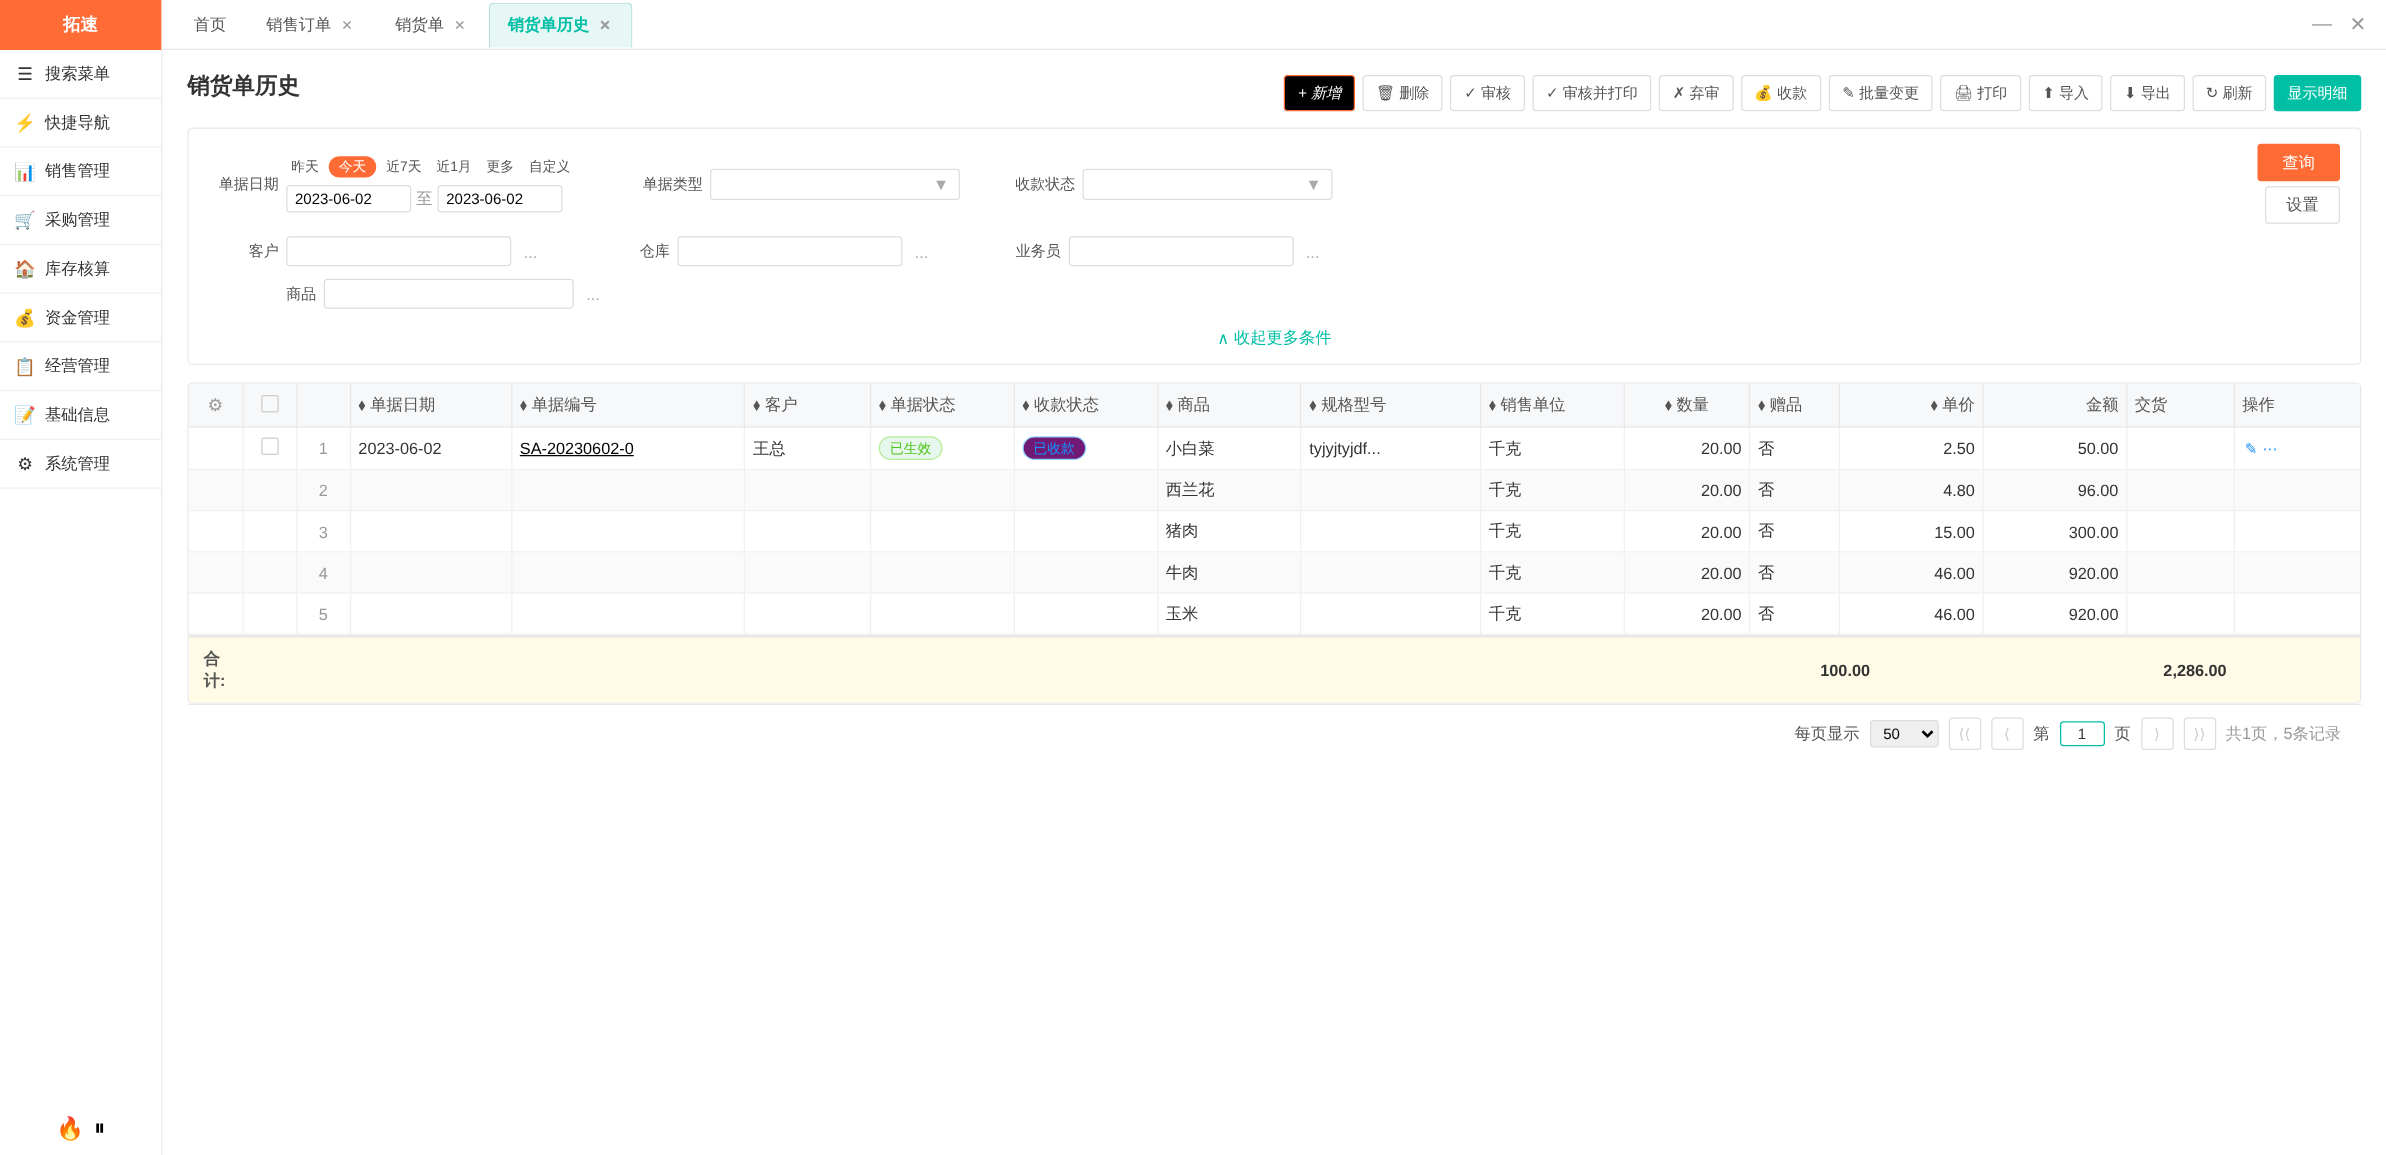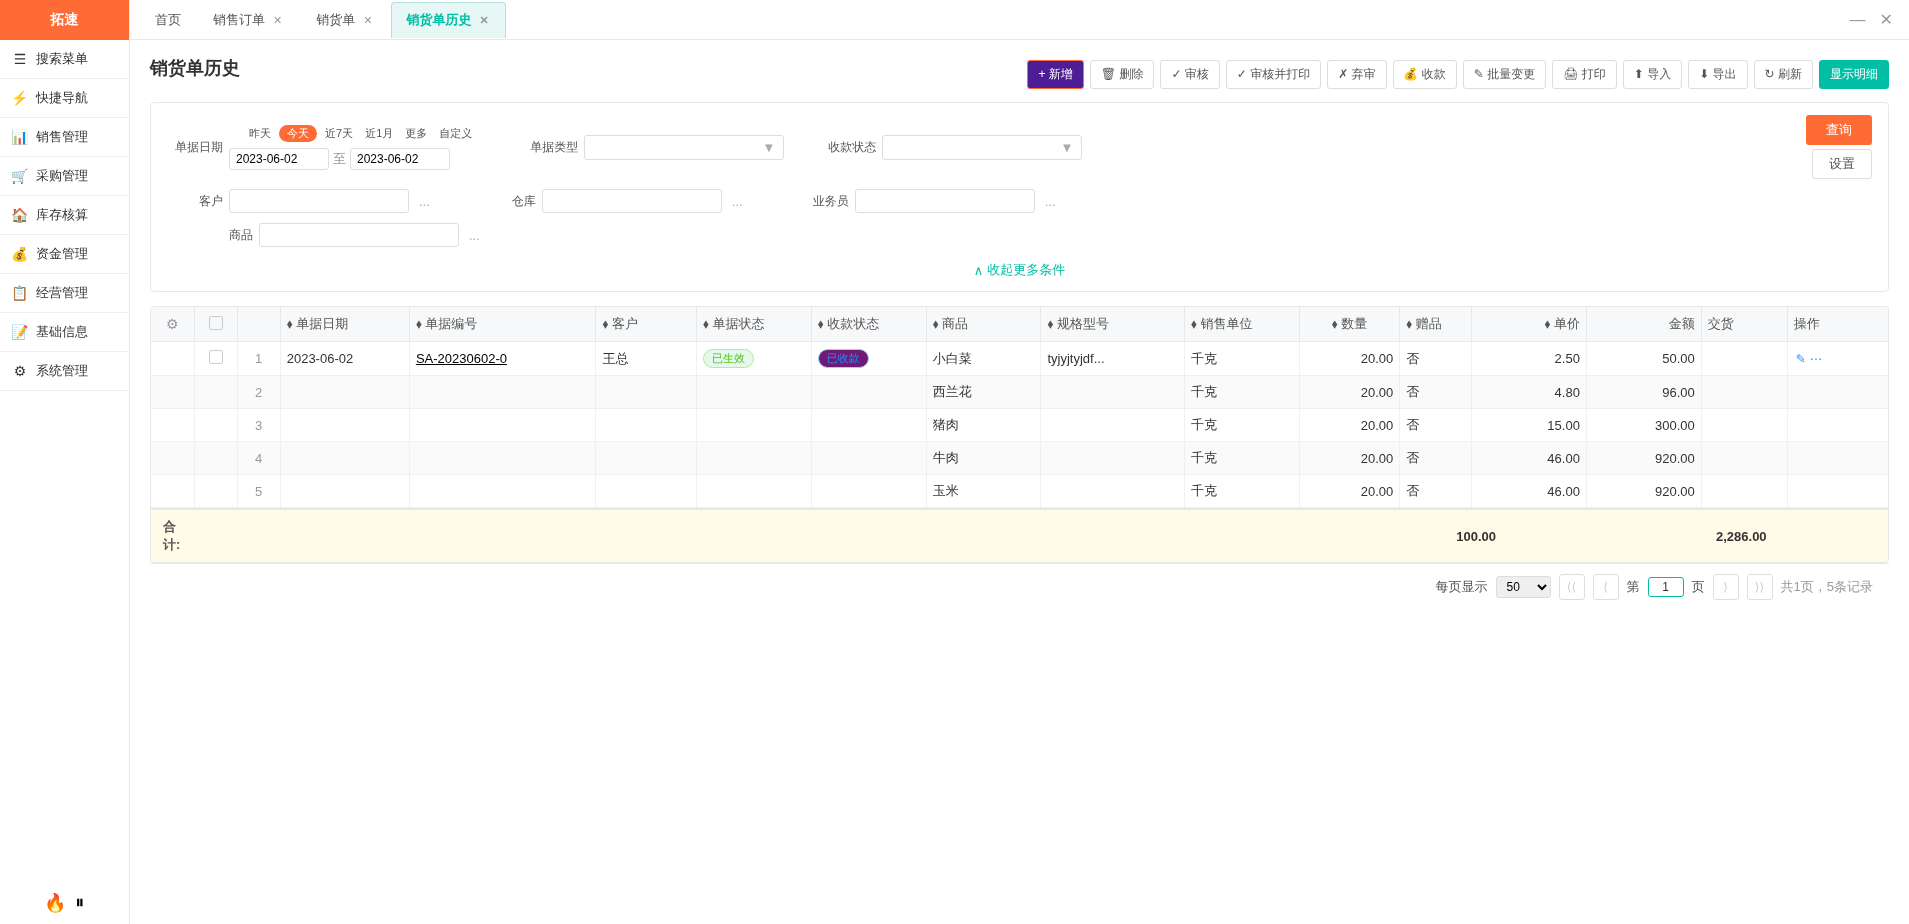--- a/index.html
+++ b/index.html
@@ -22,34 +22,34 @@
     .tab .close-btn { font-size: 11px; color: #999; cursor: pointer; padding: 2px; border-radius: 50%; }
     .tab-spacer { flex: 1; }
     .tab-window-btn { font-size: 16px; color: #999; cursor: pointer; padding: 0 6px; }
 
     
     .content { flex: 1; overflow: auto; padding: 16px 20px; background: #fff; }
 
     
     .page-title { font-size: 18px; font-weight: bold; color: #333; margin-bottom: 12px; }
     .toolbar-btn { display: flex; align-items: center; gap: 4px; padding: 5px 10px; border: 1px solid #ddd; background: #fff; cursor: pointer; border-radius: 3px; color: #555; font-size: 12px; }
-    .toolbar-btn.primary { background: #4c1d95; color: white; border-color: #ff6b35; }
+    .toolbar-btn.primary { background: #000000; color: white; border-color: #ff6b35; font-style: italic; }
     .toolbar-btn.teal { background: #00bfa5; color: white; border-color: #00bfa5; }
 
     
     .filter-area { border: 1px solid #e8e8e8; border-radius: 4px; padding: 12px 16px; margin-bottom: 14px; background: #fff; }
     .filter-row { display: flex; align-items: center; gap: 16px; margin-bottom: 10px; flex-wrap: wrap; }
     .filter-row:last-child { margin-bottom: 0; }
     .filter-item { display: flex; align-items: center; gap: 6px; }
     .filter-label { color: #555; white-space: nowrap; font-size: 12px; min-width: 56px; text-align: right; }
     .filter-input { border: 1px solid #ddd; border-radius: 3px; padding: 4px 8px; font-size: 12px; color: #333; min-width: 120px; cursor: text; }
     .filter-select { border: 1px solid #ddd; border-radius: 3px; padding: 4px 8px; font-size: 12px; color: #333; min-width: 180px; cursor: pointer; display: flex; align-items: center; justify-content: space-between; }
     .filter-dots { color: #aaa; cursor: pointer; padding: 4px; }
     .date-range { display: flex; align-items: center; gap: 4px; }
-    .date-tabs { display: flex; gap: 4px; margin-bottom: 4px; margin-left: 16px; }
+    .date-tabs { display: flex; gap: 4px; margin-bottom: 4px; }
     .date-tab { font-size: 11px; cursor: pointer; color: #555; padding: 1px 4px; border-radius: 2px; }
     .date-tab.active { background: #ff6b35; color: white; border-radius: 10px; padding: 1px 8px; }
     .date-input { border: 1px solid #ddd; border-radius: 3px; padding: 3px 6px; font-size: 12px; width: 100px; }
     .collapse-btn { color: #00bfa5; font-size: 12px; cursor: pointer; display: flex; align-items: center; gap: 4px; margin-top: 4px; }
 
     
     .query-btn { background: #ff6b35; color: white; border: none; border-radius: 3px; padding: 6px 20px; cursor: pointer; font-size: 13px; }
     .set-btn { background: #fff; color: #555; border: 1px solid #ddd; border-radius: 3px; padding: 5px 16px; cursor: pointer; font-size: 13px; }
 
     
@@ -412,21 +412,21 @@
             </tr>
           </tbody>
       </table>
 
       <div class="table-footer">
         <span class="footer-label">合计:</span>
         <div class="footer-total">
           <span style="flex:1;"></span>
           <span class="footer-num" style="width:80px;text-align:right;margin-right:20px;">100.00</span>
           <span style="flex:0 0 80px;"></span>
-          <span class="footer-num" style="width:80px;text-align:left;margin-right:80px;">2,286.00</span>
+          <span class="footer-num" style="width:80px;text-align:center;margin-right:80px;">2,286.00</span>
         </div>
       </div>
     </div>
 
     <div class="pagination">
       <span class="page-size-label">每页显示</span>
       <select class="page-size-select">
         <option>50</option>
         <option>100</option>
         <option>200</option>

